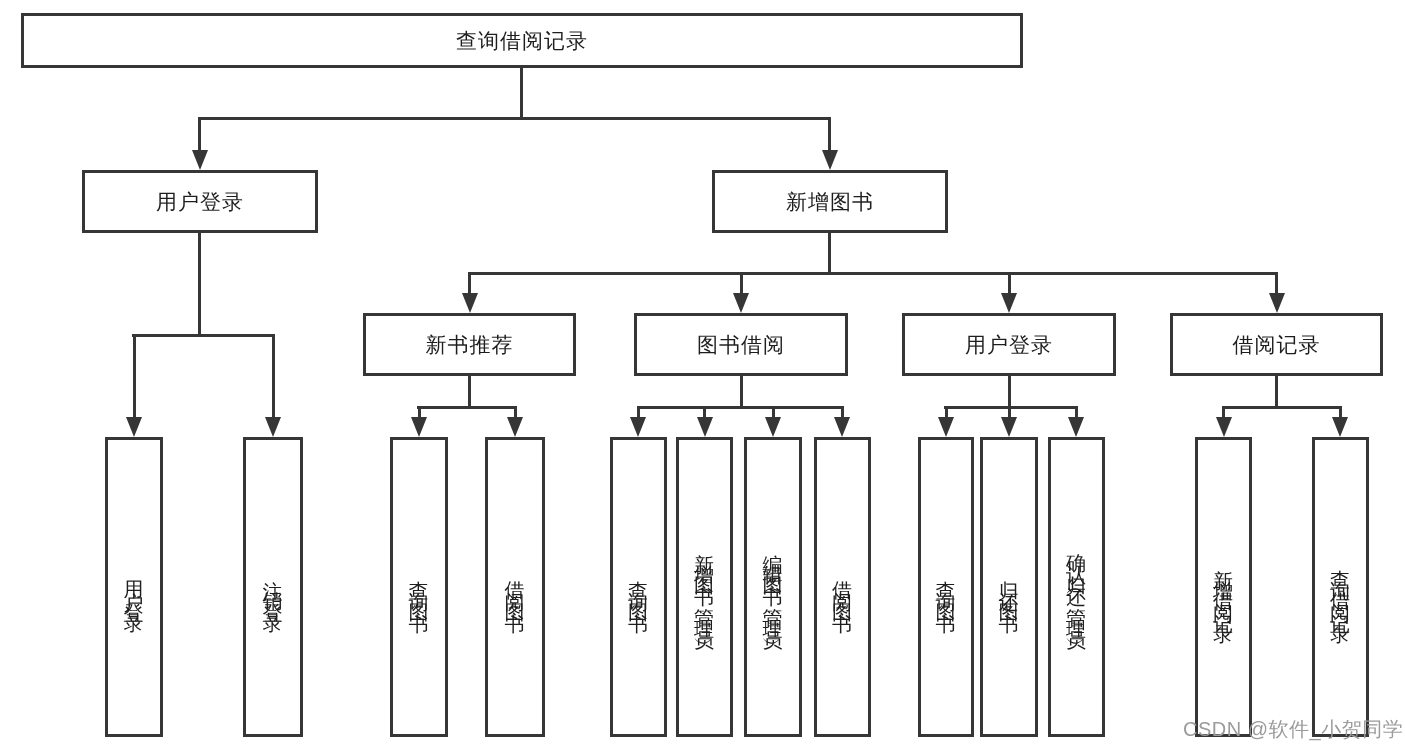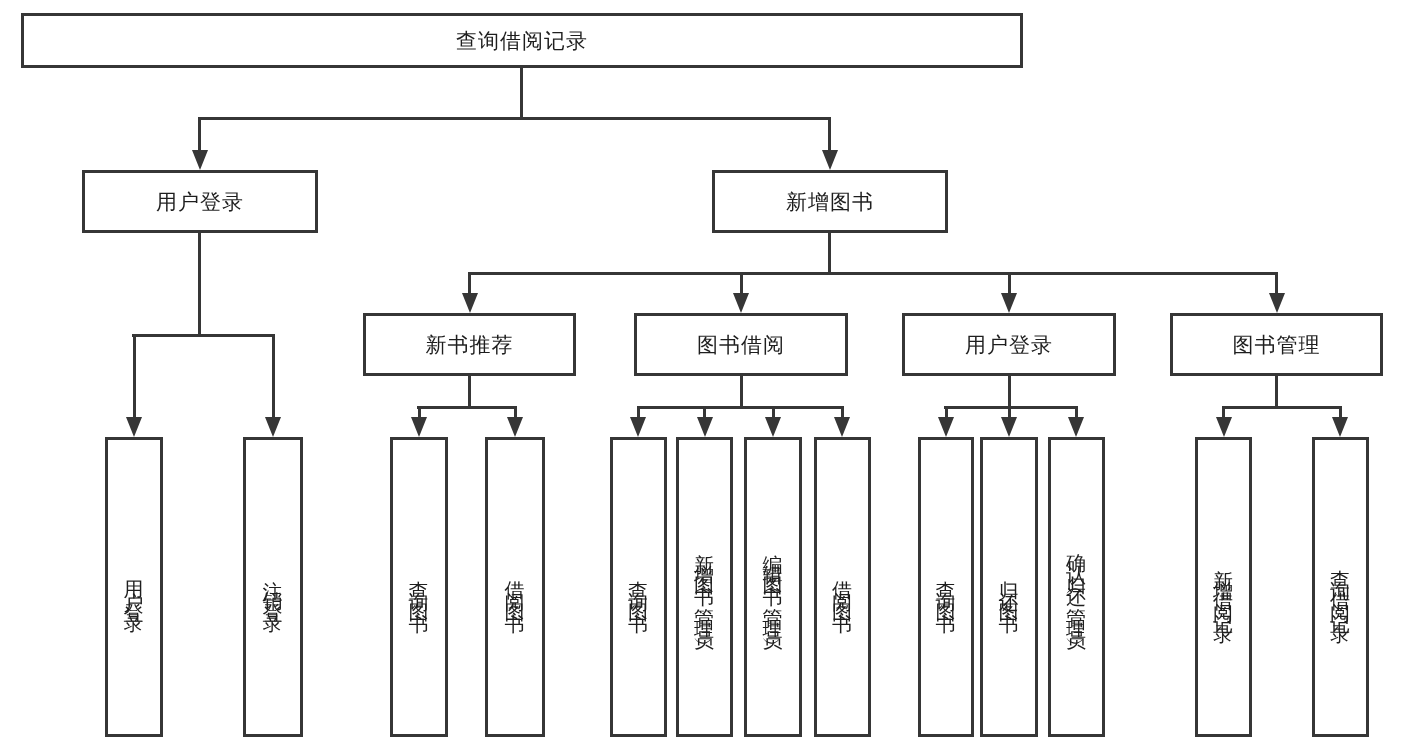--- a/index.html
+++ b/index.html
@@ -107,21 +107,21 @@
   <div class="hbox" style="left:363px;top:313px;width:213px;height:63px">
     <span>新书推荐</span>
   </div>
   <div class="hbox" style="left:634px;top:313px;width:214px;height:63px">
     <span>图书借阅</span>
   </div>
   <div class="hbox" style="left:902px;top:313px;width:214px;height:63px">
     <span>用户登录</span>
   </div>
   <div class="hbox" style="left:1170px;top:313px;width:213px;height:63px">
-    <span>图书管理</span>
+    <span>借阅记录</span>
   </div>
 
   <div class="vline" style="left:468px;top:376px;height:33px"></div>
   <div class="hline" style="left:417px;top:406px;width:100px"></div>
   <div class="vline" style="left:418px;top:406px;height:13px"></div>
   <div class="tri" style="left:411px;top:417px"></div>
   <div class="vline" style="left:514px;top:406px;height:13px"></div>
   <div class="tri" style="left:507px;top:417px"></div>
 
   <div class="vline" style="left:740px;top:376px;height:33px"></div>
@@ -188,14 +188,15 @@
     <span>确认归还（管理员）</span>
   </div>
 
   <div class="vbox" style="left:1195px;width:57px">
     <span>新增借阅记录</span>
   </div>
   <div class="vbox" style="left:1312px;width:57px">
     <span>查询借阅记录</span>
   </div>
 
+  <div class="watermark">CSDN @软件_小贺同学</div>
 
 </div>
 
 </body></html>

